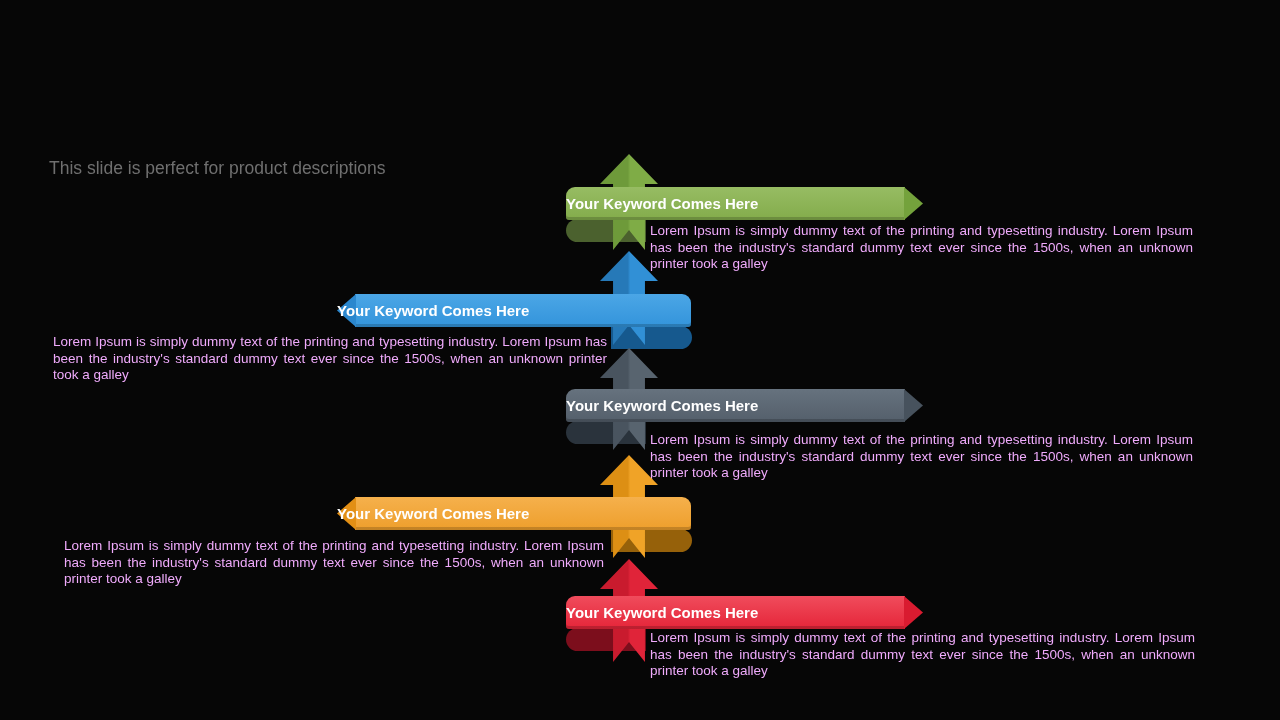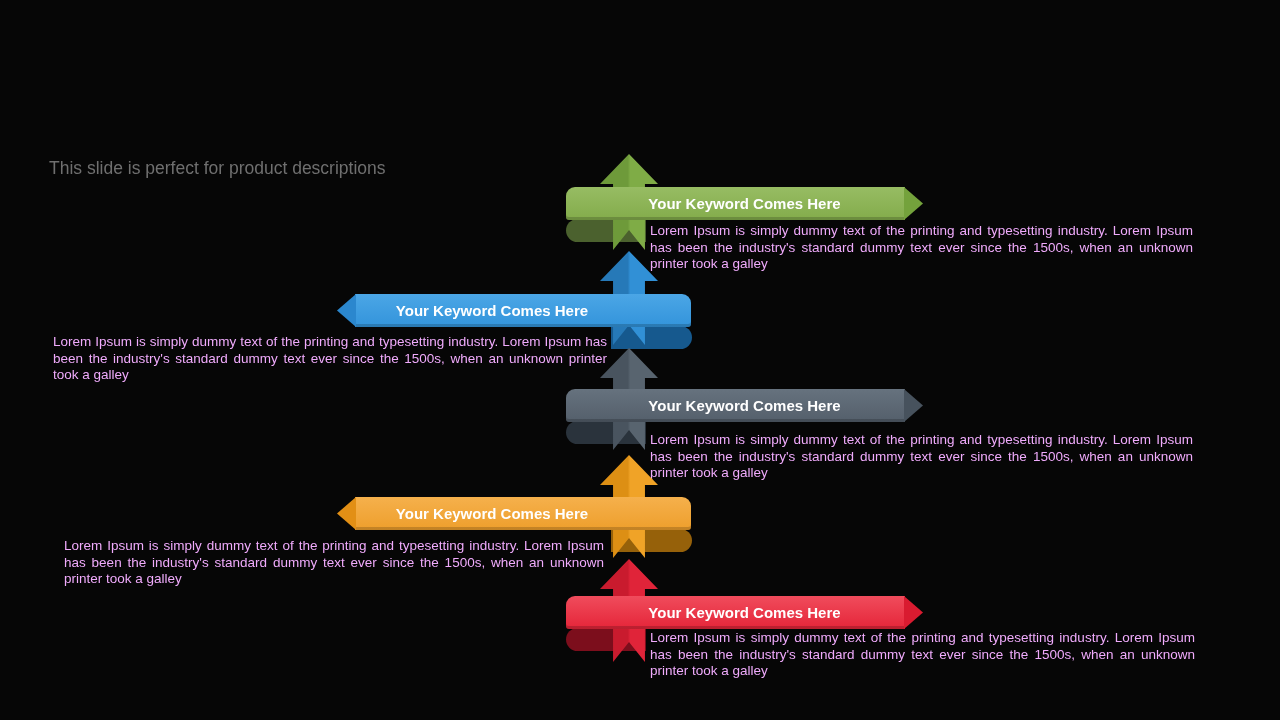--- a/index.html
+++ b/index.html
@@ -32,21 +32,21 @@
   .f4{left:611px;top:529px;width:81px;background:#96610A;}
   .f5{left:566px;top:628px;width:80px;background:#7C0E1C;}
   
   .banner{position:absolute;height:33px;z-index:11;}
   .banner .bb{position:absolute;top:0;bottom:0;box-shadow:inset 0 -3px rgba(0,0,0,.18);}
   .banner.right .bb{left:0;right:18px;border-radius:9px 0 0 3px;}
   .banner.left  .bb{left:18px;right:0;border-radius:0 9px 3px 0;}
   .banner .bh{position:absolute;top:0;bottom:0;width:19px;}
   .banner.right .bh{right:0;clip-path:polygon(0 0,100% 50%,0 100%);}
   .banner.left  .bh{left:0;clip-path:polygon(100% 0,0 50%,100% 100%);}
-  .banner-label{position:absolute;inset:0;text-align:center;line-height:33px;font-size:15px;font-weight:700;color:#FFFFFF;}
+  .banner-label{position:absolute;inset:0;line-height:33px;font-size:15px;font-weight:700;color:#FFFFFF;}
   .banner.left .banner-label{padding-right:44px;}
   .b1{left:566px;top:187px;width:357px;}
   .b2{left:337px;top:294px;width:354px;}
   .b3{left:566px;top:389px;width:357px;}
   .b4{left:337px;top:497px;width:354px;}
   .b5{left:566px;top:596px;width:357px;}
   .c-green  .bb{background:linear-gradient(180deg,#97BC63,#83AC4B);} .c-green  .bh{background:#74A23C;}
   .c-blue   .bb{background:linear-gradient(180deg,#4BA6E6,#3394DB);} .c-blue   .bh{background:#2B87CE;}
   .c-gray   .bb{background:linear-gradient(180deg,#66727E,#545F6B);} .c-gray   .bh{background:#47525D;}
   .c-orange .bb{background:linear-gradient(180deg,#F5B04C,#EE9F2C);} .c-orange .bh{background:#E28F15;}

